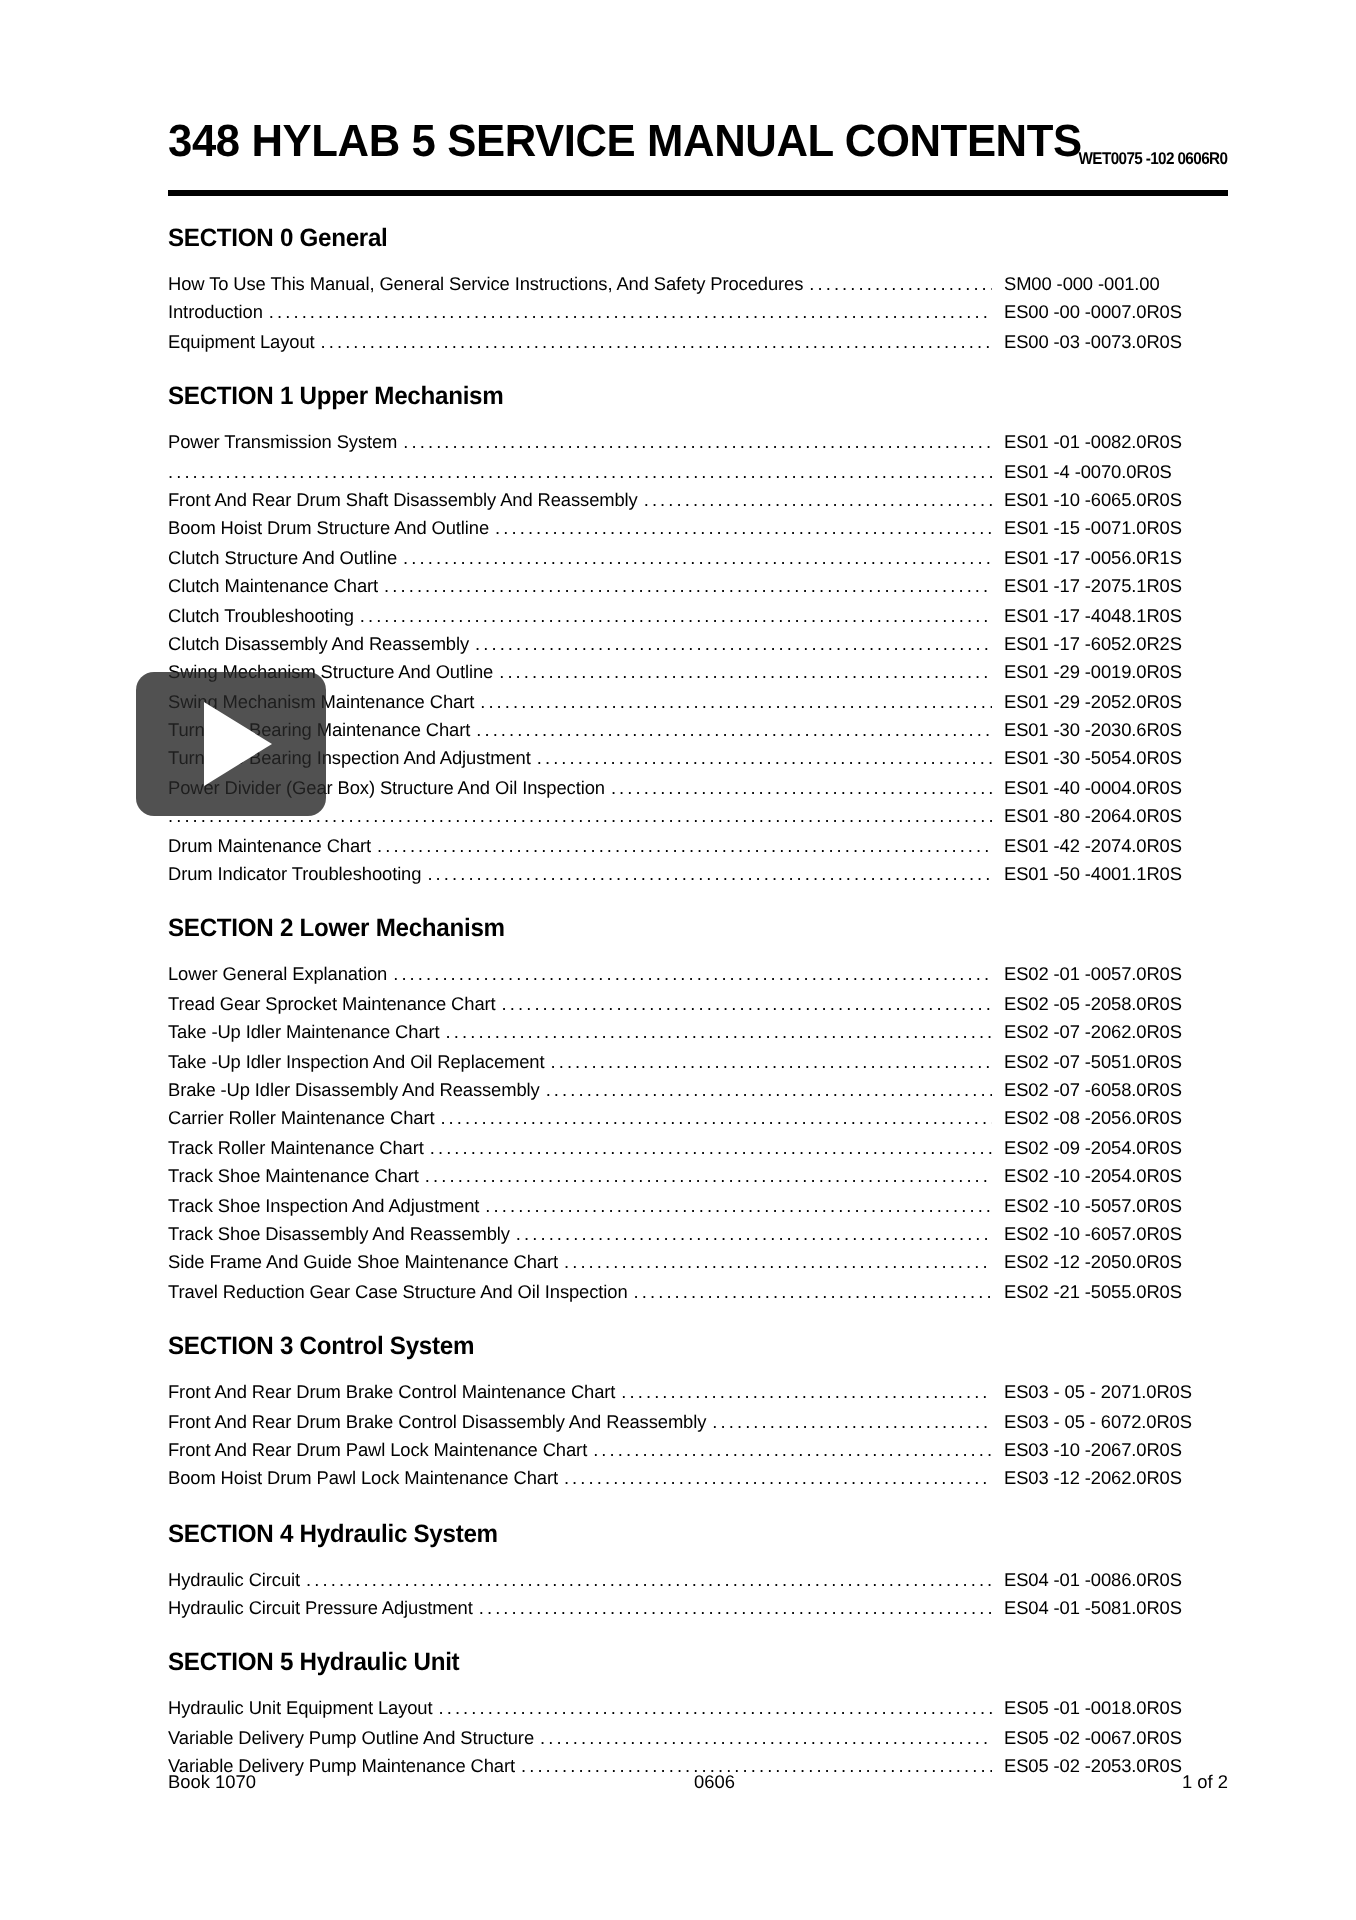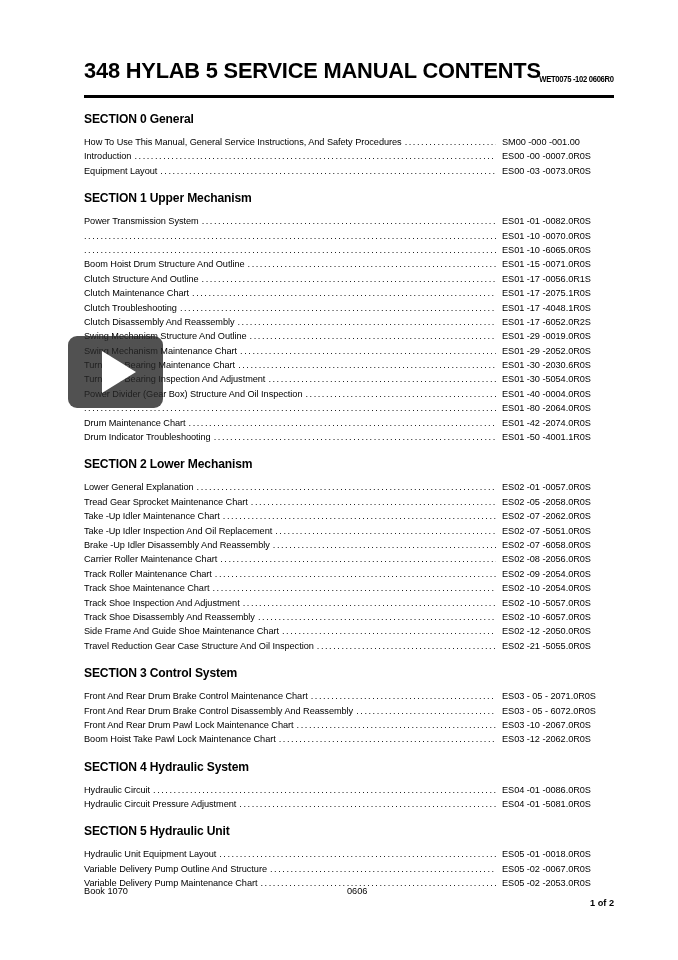--- a/index.html
+++ b/index.html
@@ -131,21 +131,21 @@
     position: absolute;
     left: 84px;
     top: 884px;
     width: 530px;
     height: 14px;
     font-size: 9.2px;
     line-height: 14px;
   }
   .footer-left   { position: absolute; left: 0;     top: 0; }
   .footer-center { position: absolute; left: 263px; top: 0; }
-  .footer-right  { position: absolute; right: 0;    top: 12px; font-weight: bold; }
+  .footer-right  { position: absolute; right: 0;    top: 0; }
 
   
   .play-overlay {
     position: absolute;
     left: 68px;
     top: 336px;
     width: 95px;
     height: 72px;
     background: rgba(38, 38, 38, 0.80);
     border-radius: 9px;
@@ -203,23 +203,24 @@
             <div class="section-title">SECTION  1 Upper Mechanism</div>
             <div class="gap-after-title"></div>
             <ul class="entries">
               <li class="entry">
                 <span class="entry-title">Power Transmission System</span>
                 <span class="entry-dots">.......................................................................................................................</span>
                 <span class="entry-code">ES01 -01 -0082.0R0S</span>
               </li>
               <li class="entry">
                 <span class="entry-dots">.......................................................................................................................</span>
-                <span class="entry-code">ES01 -10 -0070.0R0S</span>
-              </li>
-              <li class="entry">
+                <span class="entry-code">ES01 -4 -0070.0R0S</span>
+              </li>
+              <li class="entry">
+                <span class="entry-title">Front And Rear Drum Shaft Disassembly And Reassembly</span>
                 <span class="entry-dots">.......................................................................................................................</span>
                 <span class="entry-code">ES01 -10 -6065.0R0S</span>
               </li>
               <li class="entry">
                 <span class="entry-title">Boom Hoist Drum Structure And Outline</span>
                 <span class="entry-dots">.......................................................................................................................</span>
                 <span class="entry-code">ES01 -15 -0071.0R0S</span>
               </li>
               <li class="entry">
                 <span class="entry-title">Clutch Structure And Outline</span>
@@ -363,21 +364,21 @@
                 <span class="entry-title">Front And Rear Drum Brake Control Disassembly And Reassembly</span>
                 <span class="entry-dots">.......................................................................................................................</span>
                 <span class="entry-code">ES03  - 05  - 6072.0R0S</span>
               </li>
               <li class="entry">
                 <span class="entry-title">Front And Rear Drum Pawl Lock Maintenance Chart</span>
                 <span class="entry-dots">.......................................................................................................................</span>
                 <span class="entry-code">ES03  -10 -2067.0R0S</span>
               </li>
               <li class="entry">
-                <span class="entry-title">Boom Hoist Take Pawl Lock Maintenance Chart</span>
+                <span class="entry-title">Boom Hoist Drum Pawl Lock Maintenance Chart</span>
                 <span class="entry-dots">.......................................................................................................................</span>
                 <span class="entry-code">ES03  -12 -2062.0R0S</span>
               </li>
             </ul>
             <div class="gap-after-list"></div>
           </div>
           <div class="section">
             <div class="section-title">SECTION  4 Hydraulic System</div>
             <div class="gap-after-title"></div>
             <ul class="entries">

